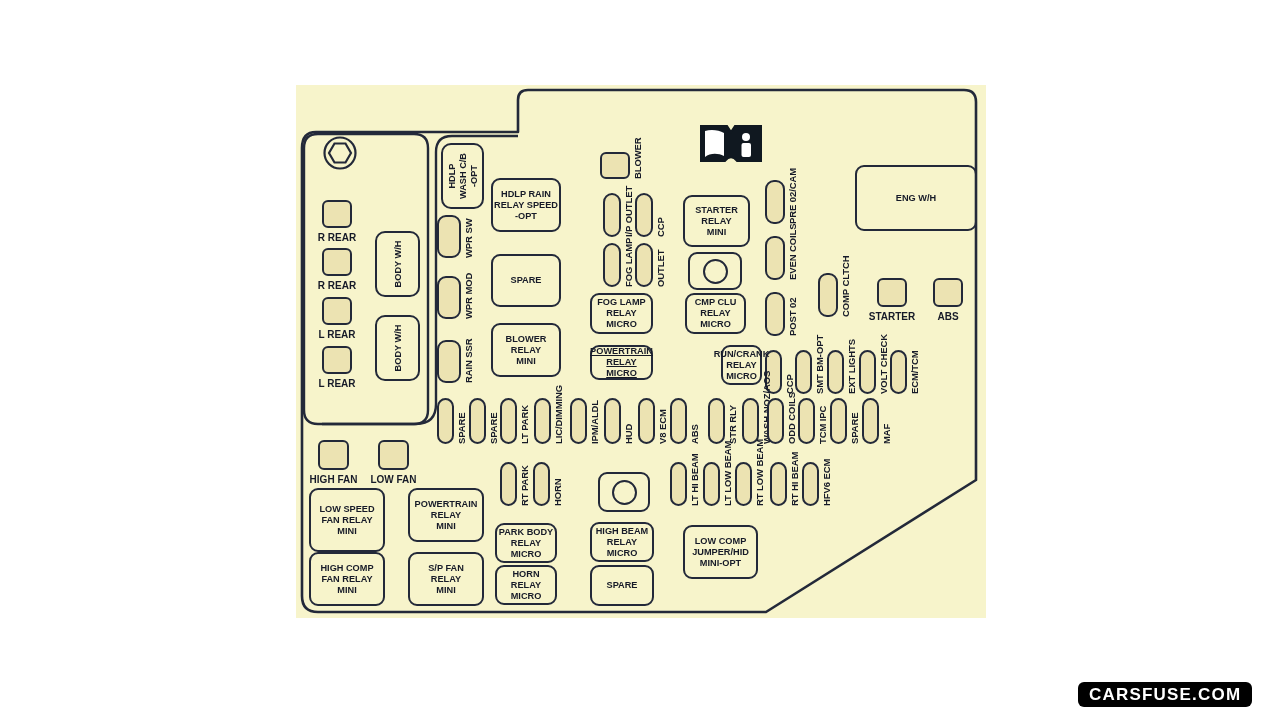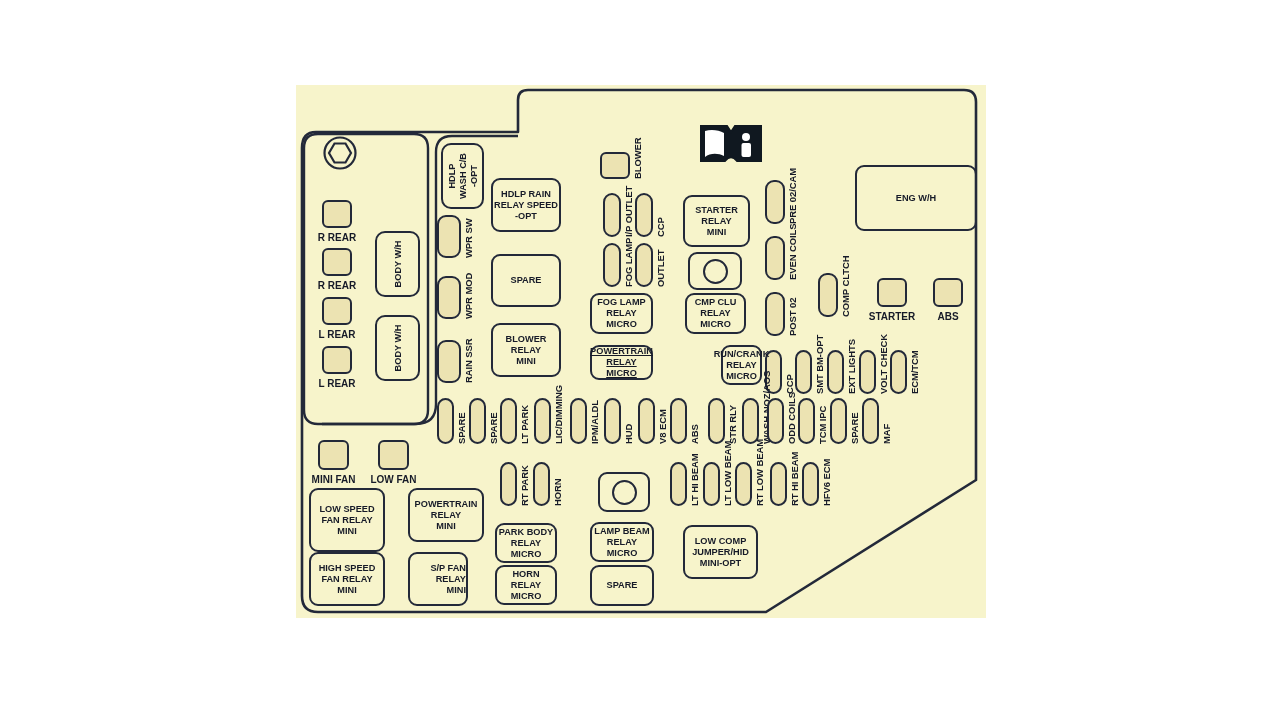--- a/index.html
+++ b/index.html
@@ -55,21 +55,21 @@
   <div id="fuse-layer">
       <div class="fuse" style="left: 322px; top: 200px; width: 30px; height: 28px; border-radius: 6px;"></div>
       <div class="blabel" style="left: 337px; top: 232px;">R REAR</div>
       <div class="fuse" style="left: 322px; top: 248px; width: 30px; height: 28px; border-radius: 6px;"></div>
       <div class="blabel" style="left: 337px; top: 280px;">R REAR</div>
       <div class="fuse" style="left: 322px; top: 297px; width: 30px; height: 28px; border-radius: 6px;"></div>
       <div class="blabel" style="left: 337px; top: 329px;">L REAR</div>
       <div class="fuse" style="left: 322px; top: 346px; width: 30px; height: 28px; border-radius: 6px;"></div>
       <div class="blabel" style="left: 337px; top: 378px;">L REAR</div>
       <div class="fuse" style="left: 318px; top: 440px; width: 31px; height: 30px; border-radius: 6px;"></div>
-      <div class="blabel" style="left: 333.5px; top: 474px;">MINI FAN</div>
+      <div class="blabel" style="left: 333.5px; top: 474px;">HIGH FAN</div>
       <div class="fuse" style="left: 378px; top: 440px; width: 31px; height: 30px; border-radius: 6px;"></div>
       <div class="blabel" style="left: 393.5px; top: 474px;">LOW FAN</div>
       <div class="fuse" style="left: 877px; top: 278px; width: 30px; height: 29px; border-radius: 6px;"></div>
       <div class="blabel" style="left: 892px; top: 311px;">STARTER</div>
       <div class="fuse" style="left: 933px; top: 278px; width: 30px; height: 29px; border-radius: 6px;"></div>
       <div class="blabel" style="left: 948px; top: 311px;">ABS</div>
       <div class="fuse" style="left: 600px; top: 152px; width: 30px; height: 27px; border-radius: 6px;"></div>
       <div class="vlabel" style="left: 633px; top: 179px;">BLOWER</div>
       <div class="fuse" style="left: 437px; top: 215px; width: 24px; height: 43px; border-radius: 9px;"></div>
       <div class="vlabel" style="left: 464px; top: 258px;">WPR SW</div>
@@ -190,41 +190,41 @@
         <span>LOW SPEED</span>
         <span>FAN RELAY</span>
         <span>MINI</span>
       </div>
       <div class="relay" style="left: 408px; top: 488px; width: 76px; height: 54px;">
         <span>POWERTRAIN</span>
         <span>RELAY</span>
         <span>MINI</span>
       </div>
       <div class="relay" style="left: 309px; top: 552px; width: 76px; height: 54px;">
-        <span>HIGH SPEED</span>
+        <span>HIGH COMP</span>
         <span>FAN RELAY</span>
         <span>MINI</span>
       </div>
-      <div class="relay" style="left: 408px; top: 552px; width: 60px; height: 54px; align-items: flex-end;">
+      <div class="relay" style="left: 408px; top: 552px; width: 76px; height: 54px;">
         <span>S/P FAN</span>
         <span>RELAY</span>
         <span>MINI</span>
       </div>
       <div class="relay" style="left: 495px; top: 523px; width: 62px; height: 40px;">
         <span>PARK BODY</span>
         <span>RELAY</span>
         <span>MICRO</span>
       </div>
       <div class="relay" style="left: 495px; top: 565px; width: 62px; height: 40px;">
         <span>HORN</span>
         <span>RELAY</span>
         <span>MICRO</span>
       </div>
       <div class="relay" style="left: 590px; top: 522px; width: 64px; height: 40px;">
-        <span>LAMP BEAM</span>
+        <span>HIGH BEAM</span>
         <span>RELAY</span>
         <span>MICRO</span>
       </div>
       <div class="relay" style="left: 590px; top: 565px; width: 64px; height: 41px;">
         <span>SPARE</span>
       </div>
       <div class="relay" style="left: 683px; top: 525px; width: 75px; height: 54px;">
         <span>LOW COMP</span>
         <span>JUMPER/HID</span>
         <span>MINI-OPT</span>
@@ -247,13 +247,14 @@
         </div>
       </div>
       <div class="circle-relay" style="left: 688px; top: 252px; width: 54px; height: 38px;">
         <div class="circ"></div>
       </div>
       <div class="circle-relay" style="left: 598px; top: 472px; width: 52px; height: 40px;">
         <div class="circ"></div>
       </div>
     </div>
 
+  <div id="watermark">CARSFUSE.COM</div>
 </div>
 
 </body></html>

